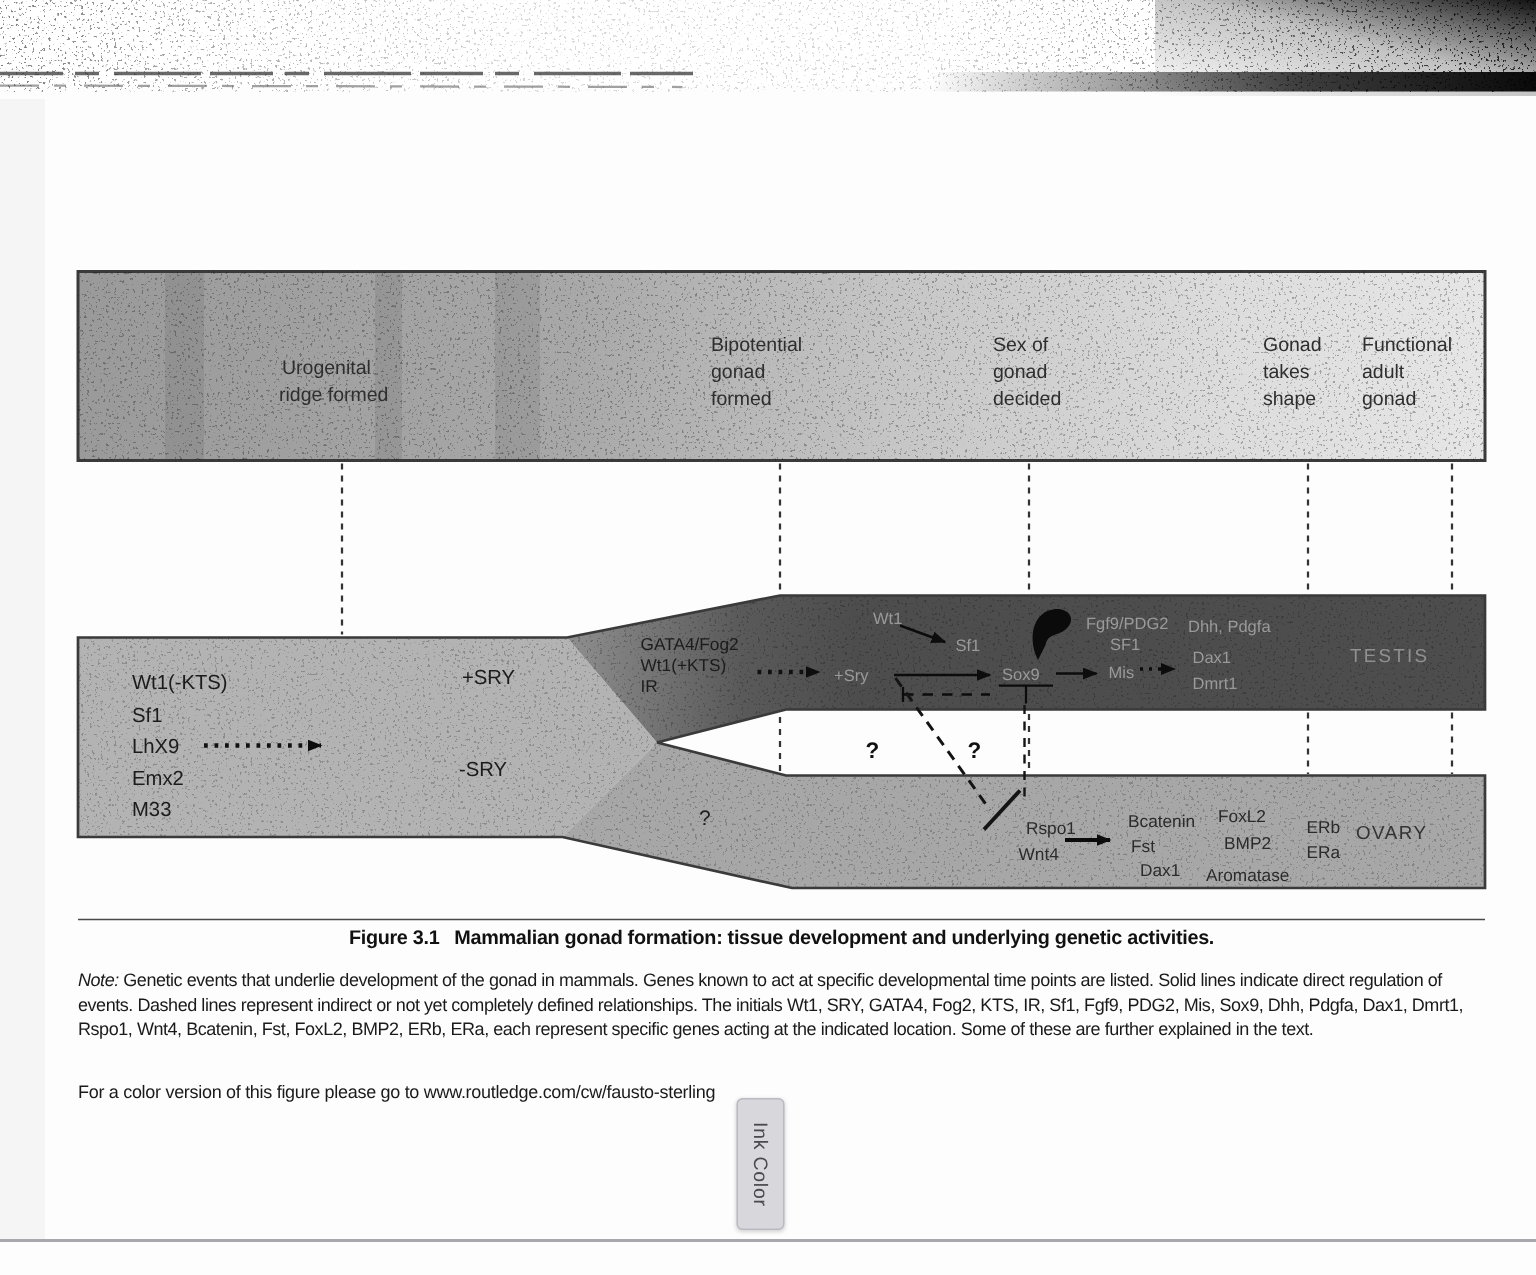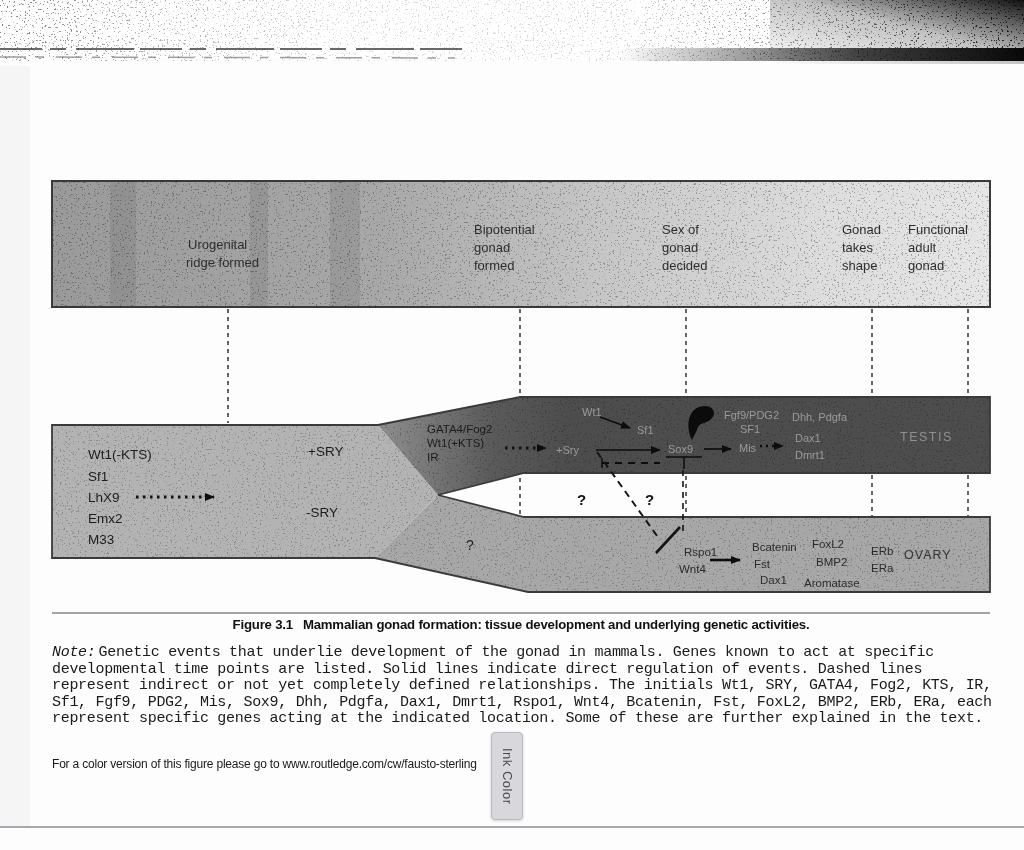--- a/index.html
+++ b/index.html
@@ -8,23 +8,23 @@
     background:#fdfdfd;
     font-family:"Liberation Sans", sans-serif;
     -webkit-font-smoothing:antialiased;
   }
   .left-strip{position:absolute;left:0;top:66px;width:30px;height:760px;background:rgba(40,40,60,0.035);}
   .diagram-svg{position:absolute;left:0;top:0;}
   .caption{position:absolute;left:52px;top:617px;width:938px;color:#111;
     font-size:13.2px;font-weight:700;letter-spacing:-0.2px;text-align:center;}
   .caption .fig-label{margin-right:10px;}
   .note{position:absolute;left:52px;top:645px;width:940px;color:#1a1a1a;
-    font-size:15px;line-height:16.5px;letter-spacing:-0.3px;font-family:Liberation Mono, monospace;}
+    font-size:12px;line-height:16.5px;letter-spacing:-0.3px;}
   .note i{margin-right:3px;}
-  .color-line{position:absolute;left:52px;top:757px;width:900px;color:#1a1a1a;
+  .color-line{position:absolute;left:52px;top:721px;width:900px;color:#1a1a1a;
     font-size:12px;letter-spacing:-0.2px;}
   .ink-tab{position:absolute;left:491px;top:732px;width:30px;height:86px;
     background:#d8d8dc;border:1px solid #b9b9c2;border-radius:4px;
     box-shadow:0 1px 3px rgba(0,0,0,0.18);
     display:flex;align-items:center;justify-content:center;cursor:pointer;}
   .ink-tab span{writing-mode:vertical-rl;color:#4a4a4f;font-size:13px;letter-spacing:0.5px;}
   .bottom-rule{position:absolute;left:0;top:826px;width:1024px;height:2px;background:#a8a8ac;}
   svg text{font-family:"Liberation Sans", sans-serif;}
 </style>
 </head>

